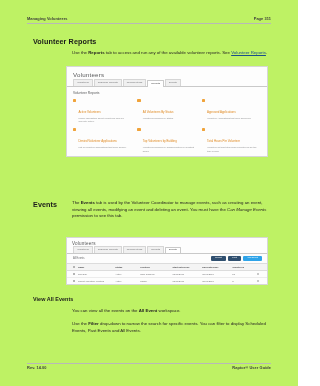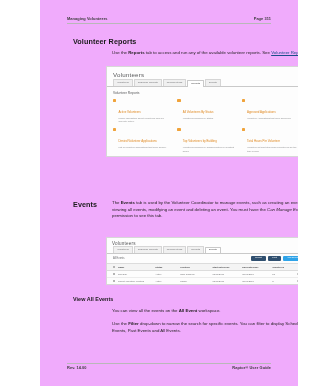--- a/index.html
+++ b/index.html
@@ -11,23 +11,22 @@
     width: 298px;
     height: 386px;
     font-family: "Liberation Sans", sans-serif;
     color: #231f20;
     overflow: hidden;
     position: relative;
   }
   .page {
     position: absolute;
     inset: 0;
-    background: #f0abfc;
+    background: #bef264;
     padding: 8px;
-    margin-left: 40px;
   }
 
   
   .run-head {
     position: absolute;
     left: 27px;
     right: 27px;
     top: 16px;
     border-bottom: 0.7px solid #b8b8b8;
     padding-bottom: 1.5px;

